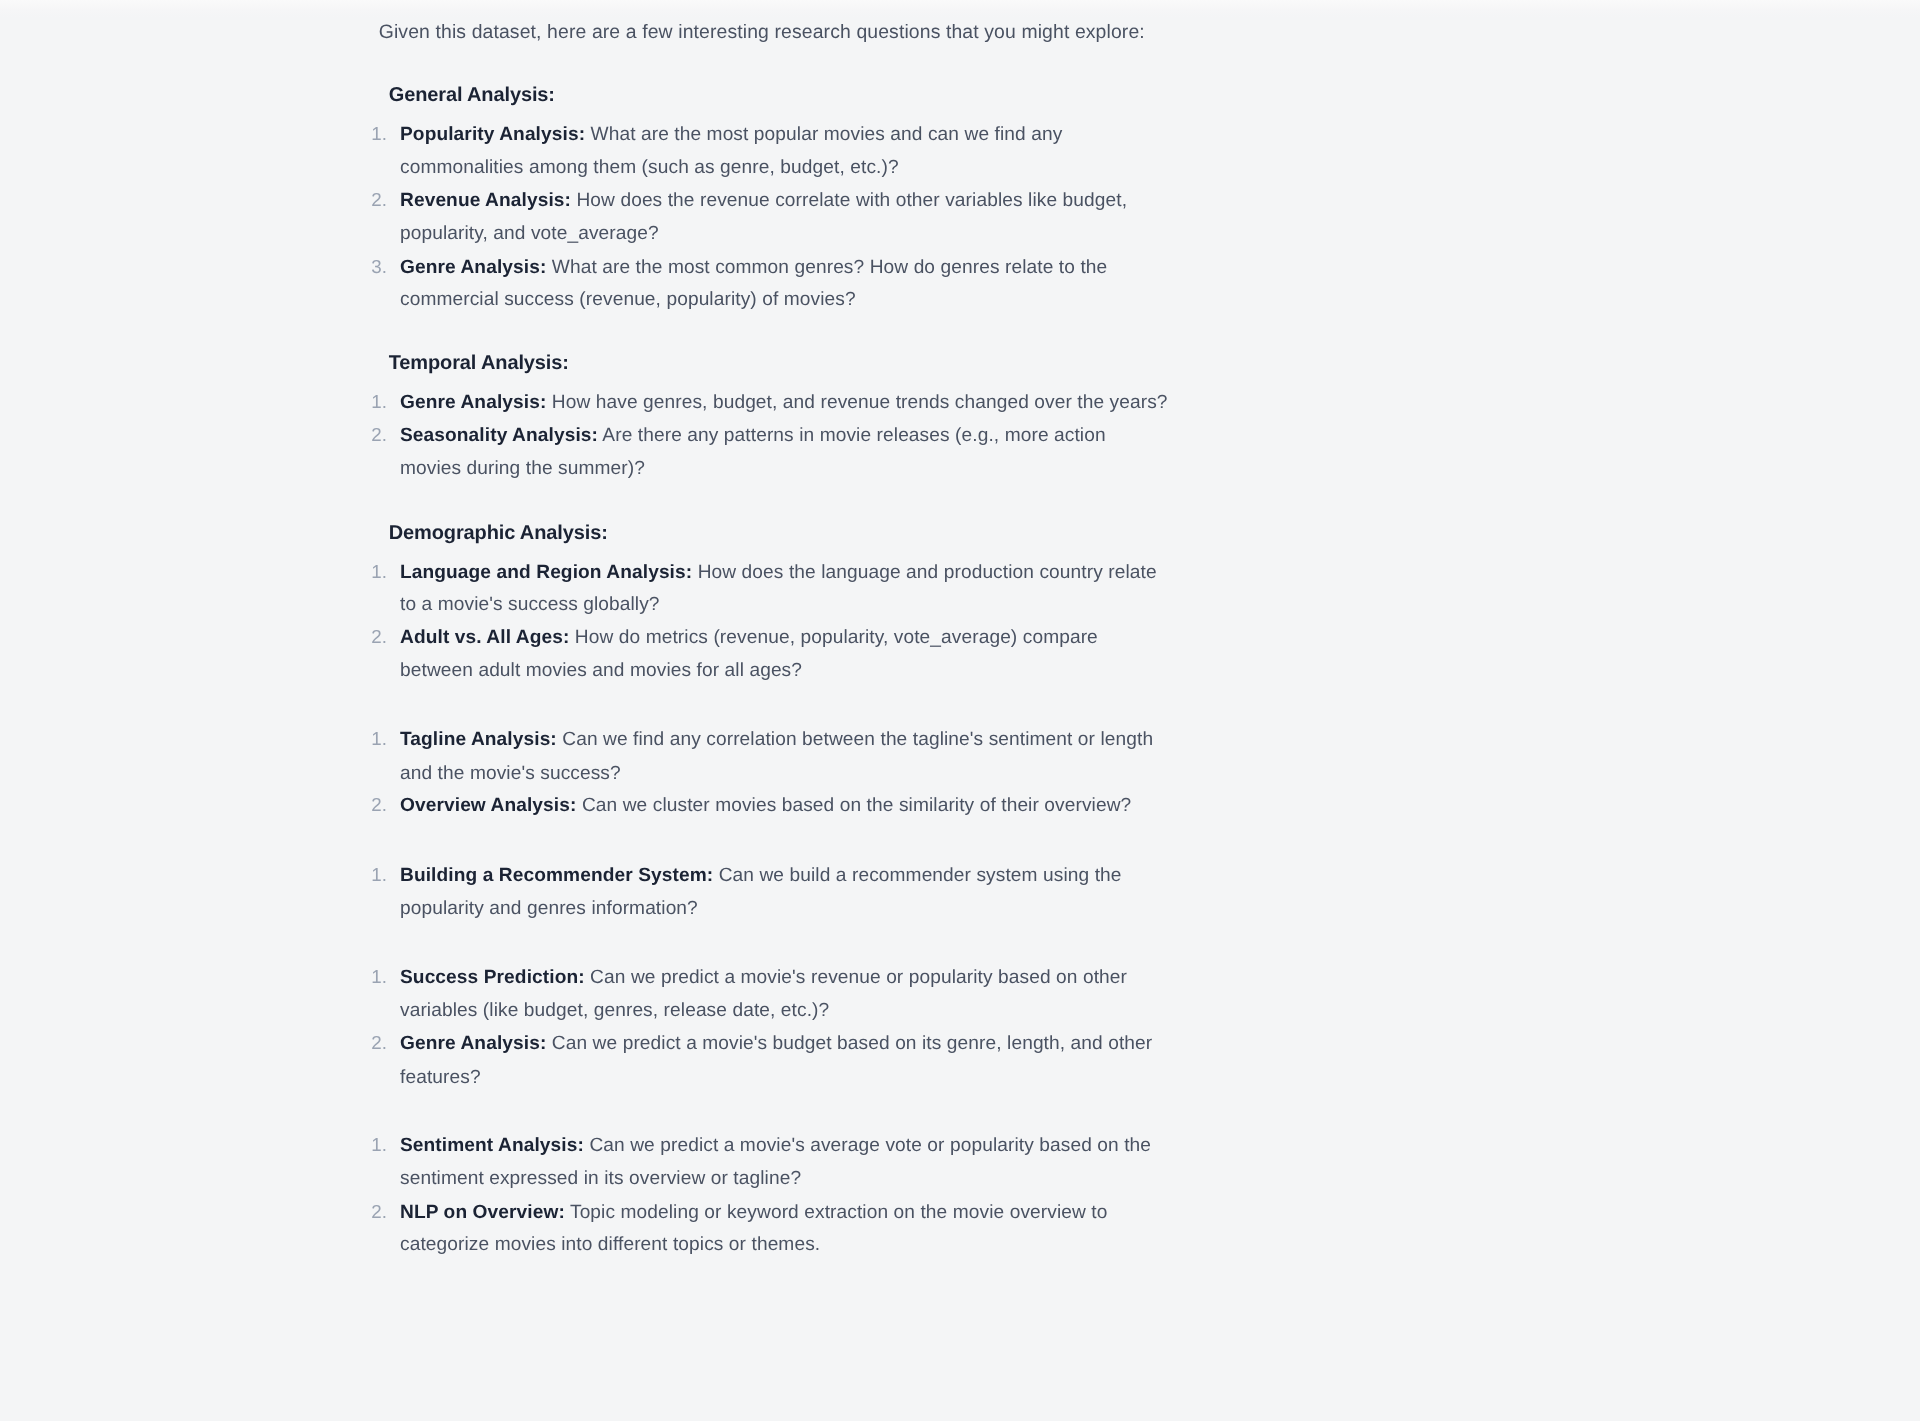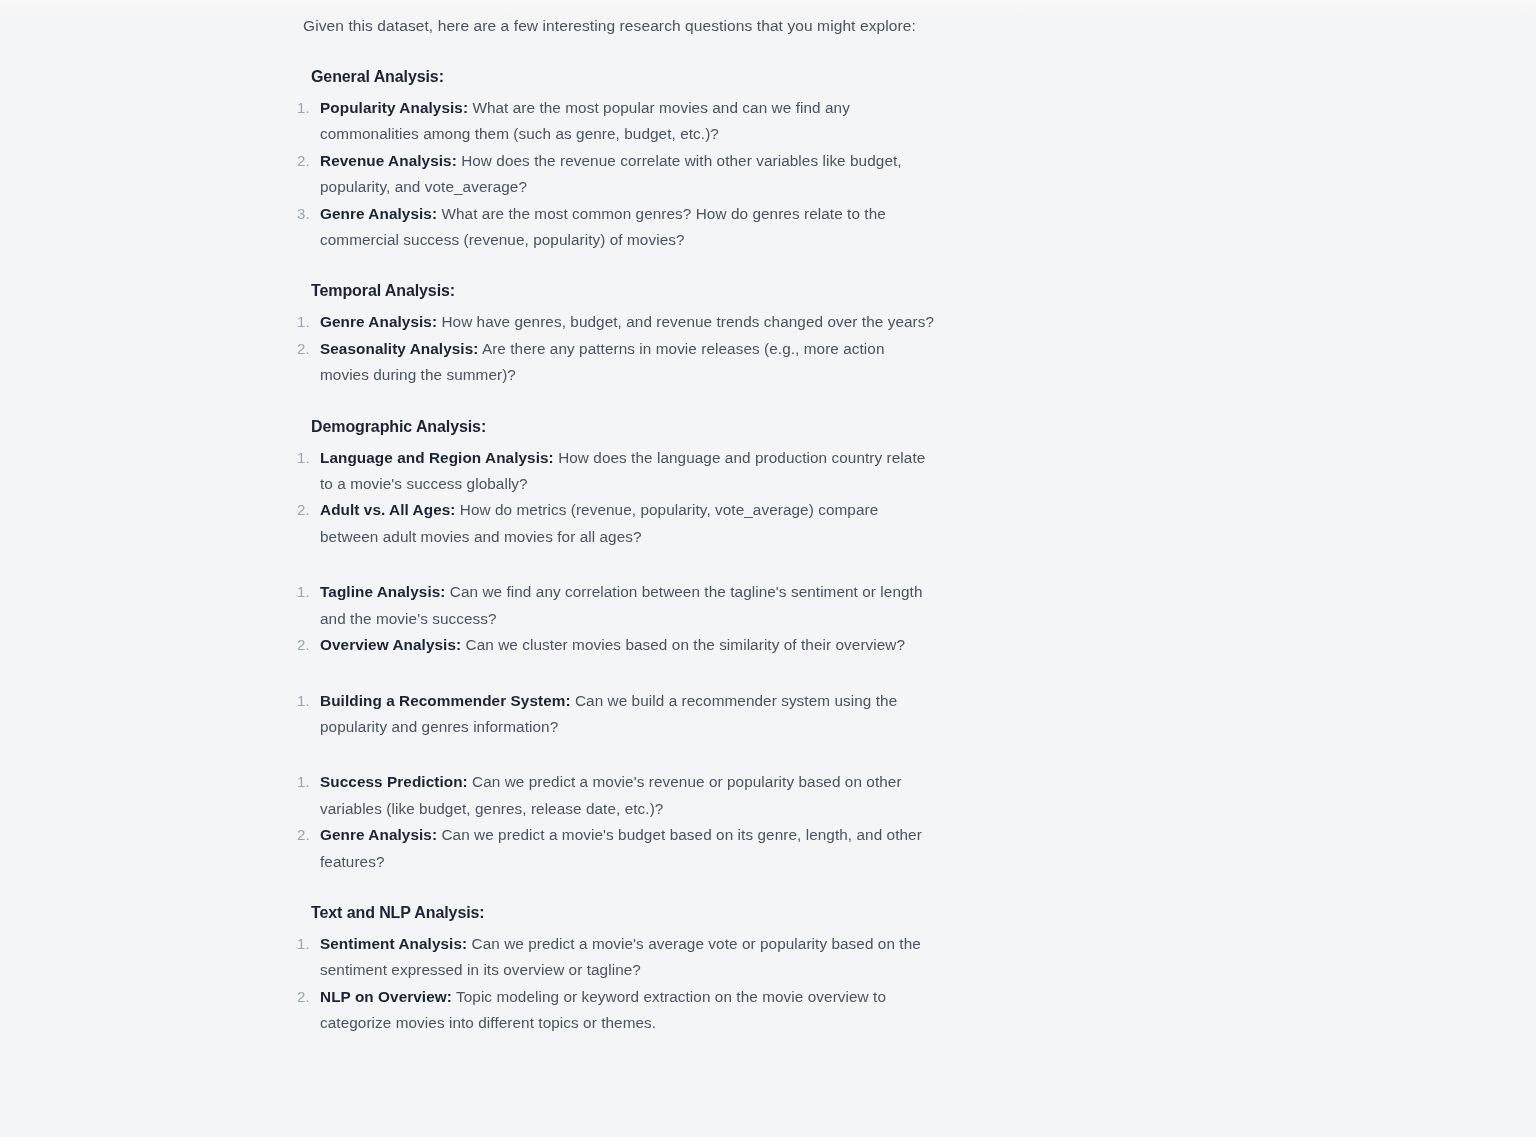--- a/index.html
+++ b/index.html
@@ -113,20 +113,19 @@
           <li><span class="marker">1.</span><span class="qlabel">Building a Recommender System:</span><span class="qtext"> Can we build a recommender system using the popularity and genres information?</span></li>
         </ol>
       </div>
       <div class="section">
         <ol class="qlist">
           <li><span class="marker">1.</span><span class="qlabel">Success Prediction:</span><span class="qtext"> Can we predict a movie's revenue or popularity based on other variables (like budget, genres, release date, etc.)?</span></li>
           <li><span class="marker">2.</span><span class="qlabel">Genre Analysis:</span><span class="qtext"> Can we predict a movie's budget based on its genre, length, and other features?</span></li>
         </ol>
       </div>
       <div class="section">
-        <div class="section-heading">Text and NLP Analysis:</div>
         <ol class="qlist">
           <li><span class="marker">1.</span><span class="qlabel">Sentiment Analysis:</span><span class="qtext"> Can we predict a movie's average vote or popularity based on the sentiment expressed in its overview or tagline?</span></li>
           <li><span class="marker">2.</span><span class="qlabel">NLP on Overview:</span><span class="qtext"> Topic modeling or keyword extraction on the movie overview to categorize movies into different topics or themes.</span></li>
         </ol>
       </div>
     </div>
 </div>
 
 </body></html>

